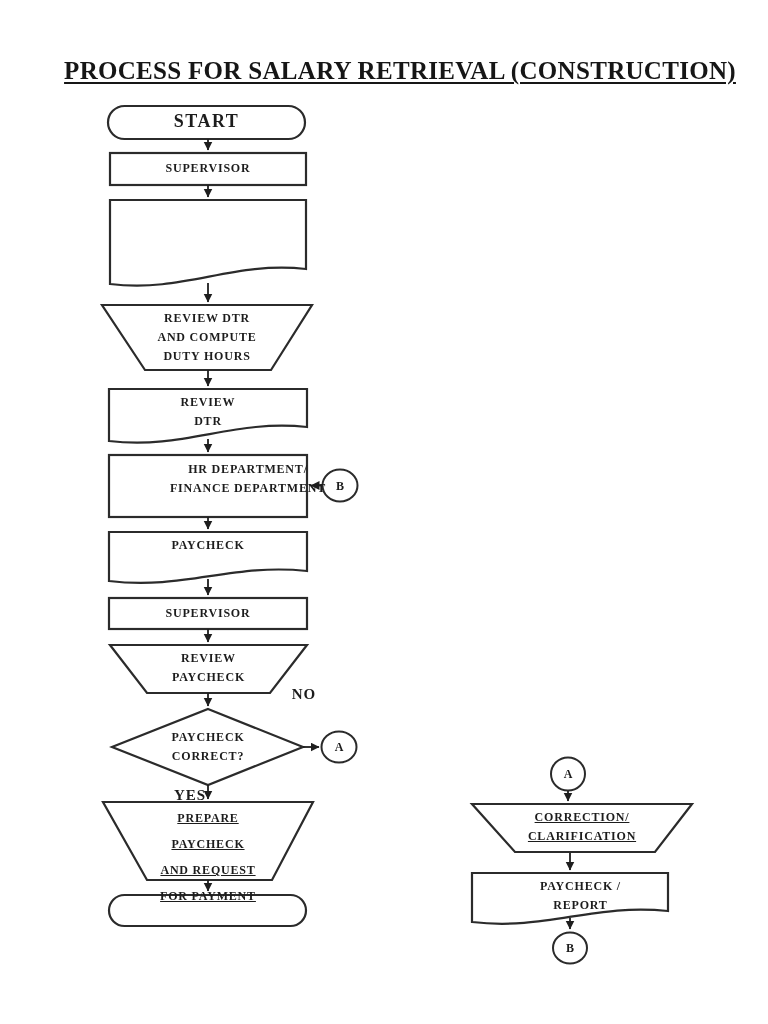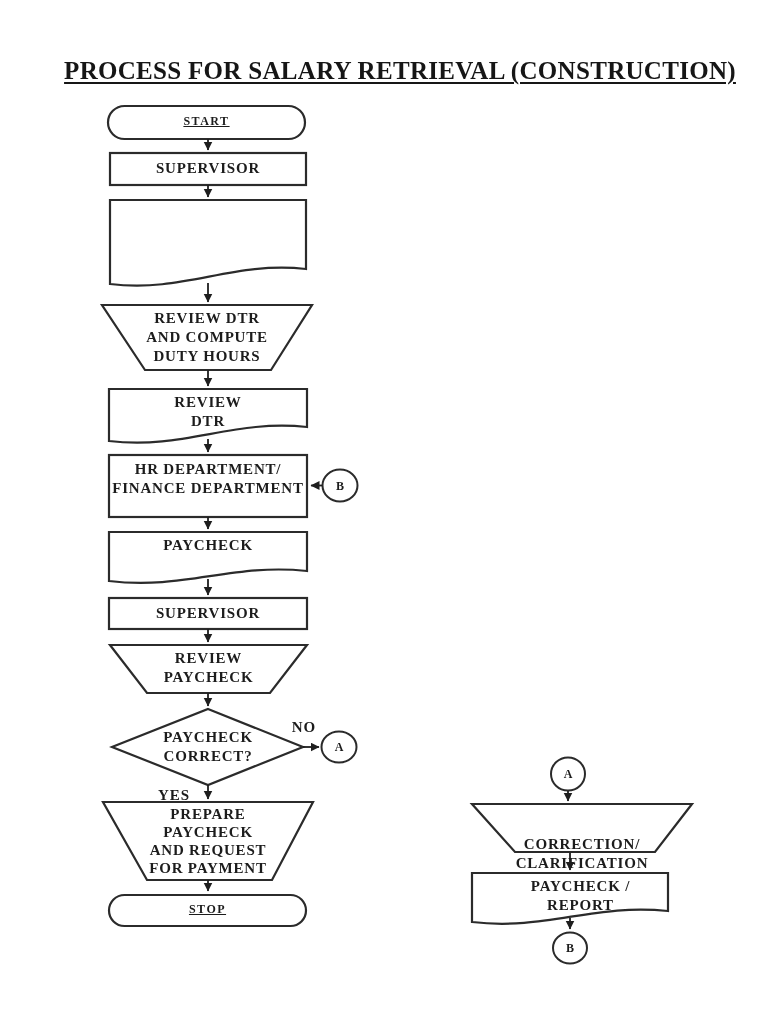--- a/index.html
+++ b/index.html
@@ -12,42 +12,42 @@
     font-family: "Liberation Serif", "DejaVu Serif", serif;
   }
   .chart-layer { position: absolute; left: 0; top: 0; }
   .lbl {
     position: absolute;
     font-family: "Liberation Serif", "DejaVu Serif", serif;
     font-weight: bold;
     color: #1c1c1c;
     text-align: center;
     white-space: pre-line;
-    font-size: 15px;
+    font-size: 12px;
     line-height: 19px;
     letter-spacing: 0.8px;
   }
   .lbl-title {
     position: absolute;
     left: 34px; top: 57px; width: 732px;
     font-family: "Liberation Serif", "DejaVu Serif", serif;
     font-weight: bold;
     color: #161616;
     text-align: center;
     font-size: 25px;
     letter-spacing: 0.3px;
     text-decoration: underline;
     text-decoration-thickness: 2px;
     text-underline-offset: 3px;
     white-space: nowrap;
   }
-  .lbl-big { font-size: 12px; letter-spacing: 1.5px; text-decoration: underline; }
+  .lbl-big { font-size: 18px; letter-spacing: 1.5px; }
   .lbl-conn { font-size: 12px; letter-spacing: 0; line-height: 14px; }
   .lbl-branch { font-size: 15px; letter-spacing: 1px; }
-  .t4 { line-height: 18px; }
+  .t4 { line-height: 26px; text-decoration: underline; }
 </style>
 </head>
 <body>
 
 <div class="page">
 
   <svg class="chart-layer" width="768" height="1024" viewBox="0 0 768 1024">
     <defs>
       <marker id="ah" markerWidth="11" markerHeight="11" refX="8.5" refY="4.5" orient="auto" markerUnits="userSpaceOnUse">
         <path d="M0,0 L9,4.5 L0,9 Z" fill="#1e1e1e"></path>
@@ -109,39 +109,38 @@
 
   <div class="lbl-title">PROCESS FOR SALARY RETRIEVAL (CONSTRUCTION)</div>
 
   <div class="lbl lbl-big" style="left:108px; top:112px; width:197px;">START</div>
   <div class="lbl" style="left:110px; top:159px; width:196px;">SUPERVISOR</div>
   <div class="lbl" style="left:102px; top:309px; width:210px;">REVIEW DTR
 AND COMPUTE
 DUTY HOURS</div>
   <div class="lbl" style="left:109px; top:393px; width:198px;">REVIEW
 DTR</div>
-  <div class="lbl" style="left:109px; top:460px; width:198px;">HR DEPARTMENT/
+  <div class="lbl" style="left:109px; top:460px; width:198px;padding-left:40px;">HR DEPARTMENT/
 FINANCE DEPARTMENT</div>
   <div class="lbl" style="left:109px; top:536px; width:198px;">PAYCHECK</div>
   <div class="lbl" style="left:109px; top:604px; width:198px;">SUPERVISOR</div>
   <div class="lbl" style="left:110px; top:649px; width:197px;">REVIEW
 PAYCHECK</div>
   <div class="lbl" style="left:112px; top:728px; width:192px;">PAYCHECK
 CORRECT?</div>
   <div class="lbl t4" style="left:103px; top:805px; width:210px;">PREPARE
 PAYCHECK
 AND REQUEST
 FOR PAYMENT</div>
-  <div class="lbl lbl-big" style="left:109px; top:900px; width:197px;">STOP</div>
-  <div class="lbl" style="left:472px; top:835px; width:220px;">CORRECTION/
+  <div class="lbl" style="left:472px; top:808px; width:220px;text-decoration:underline;">CORRECTION/
 CLARIFICATION</div>
   <div class="lbl" style="left:472px; top:877px; width:217px;">PAYCHECK /
 REPORT</div>
 
-  <div class="lbl lbl-branch" style="left:286px; top:718px; width:36px;">NO</div>
-  <div class="lbl lbl-branch" style="left:148px; top:786px; width:52px;">YES</div>
+  <div class="lbl lbl-branch" style="left:286px; top:685px; width:36px;">NO</div>
+  <div class="lbl lbl-branch" style="left:164px; top:786px; width:52px;">YES</div>
 
   <div class="lbl lbl-conn" style="left:329px; top:479px; width:22px;">B</div>
   <div class="lbl lbl-conn" style="left:328px; top:740px; width:22px;">A</div>
   <div class="lbl lbl-conn" style="left:557px; top:767px; width:22px;">A</div>
   <div class="lbl lbl-conn" style="left:559px; top:941px; width:22px;">B</div>
 
 </div>
 
 </body></html>

